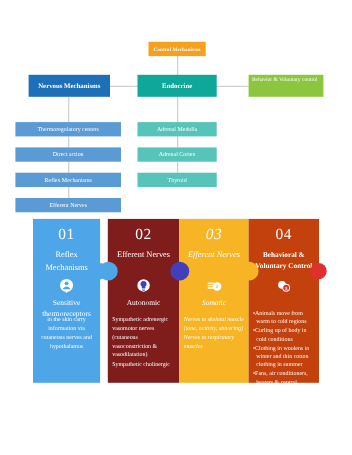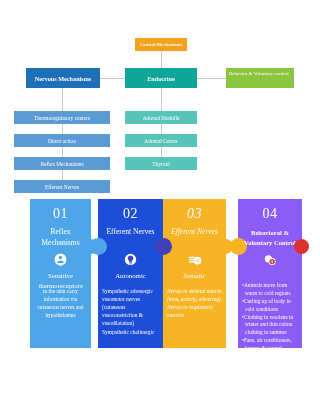--- a/index.html
+++ b/index.html
@@ -60,23 +60,23 @@
   .piece .body.ctr{text-align:center;}
   .piece .body.tight{top:83px;line-height:1.42;}
   .piece .body ul{margin:0;padding:0;list-style:none;}
   .piece .body li{margin:0 0 .5px 0;text-indent:-3px;padding-left:3px;}
   .piece .body li:before{content:"\2022 ";}
 
   .knob{position:absolute;border-radius:50%;}
   .notch{position:absolute;border-radius:50%;background:#ffffff;}
 
   .p1{left:0;width:61px;background:#4ea6e8;padding-left:48px;}
-  .p2{left:68px;width:65px;background:#1d4ed8;}
+  .p2{left:68px;width:65px;background:#7f1d1d;}
   .p3{left:133px;width:63px;background:#f7b525;font-style:italic;}
-  .p4{left:208px;width:64px;background:#8b5cf6;}
+  .p4{left:196px;width:64px;background:#c2410c;}
 </style>
 </head>
 <body>
 
 <div id="stage">
 
   <div class="conn v" style="left:161px;top:51px;height:20px;"></div>
   <div class="conn h" style="left:100px;top:78px;width:36px;"></div>
   <div class="conn h" style="left:190px;top:78px;width:36px;"></div>
   <div class="conn v" style="left:62px;top:88px;height:23px;"></div>

